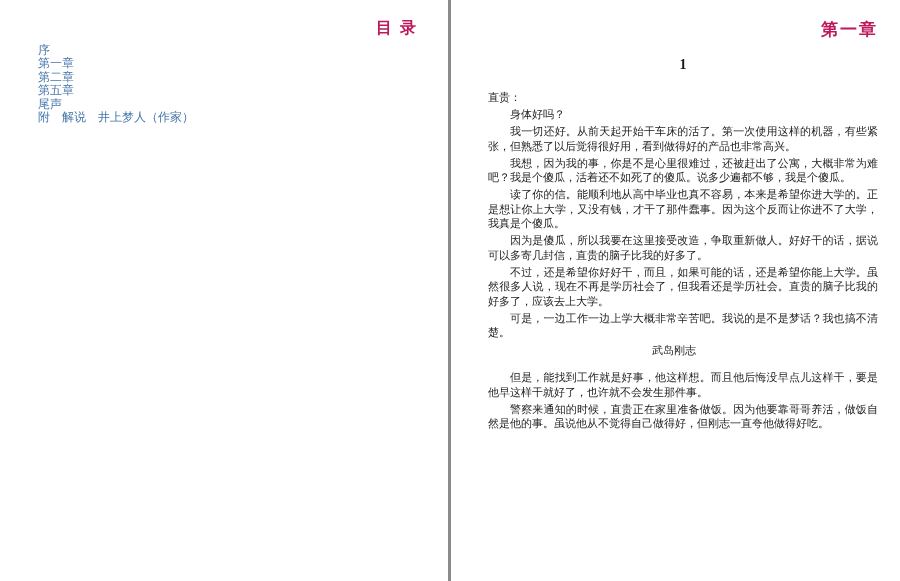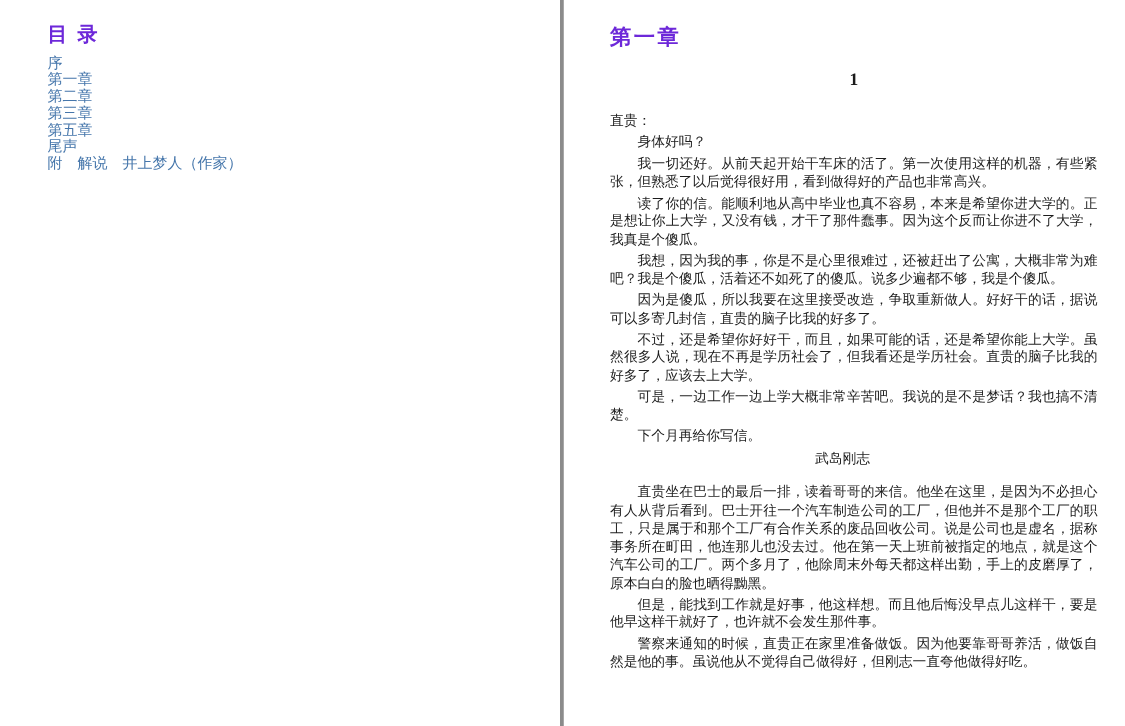--- a/index.html
+++ b/index.html
@@ -10,22 +10,22 @@
     color: #1a1a1a;
     overflow: hidden;
   }
   .spread { display: flex; width: 900px; height: 581px; background: #ffffff; }
   .page { height: 581px; overflow: hidden; }
   .page-left  { width: 448px; padding: 18px 30px 0 38px; }
   .divider    { width: 3px; height: 581px; background: var(--divider-color, #8b8b8b); flex: none; }
   .page-right { width: 449px; padding: 18px 22px 0 37px; }
 
   .page-title {
-    font-size: 17px; font-weight: bold; text-align: left;
-    letter-spacing: 2px; color: #6d28d9;
+    font-size: 17px; font-weight: bold; text-align: right;
+    letter-spacing: 2px; color: #be185d;
   }
   .page-left .page-title { font-size: 16px; margin-bottom: 5px; }
 
   .toc { display: block; }
   .toc a.toc-link {
     display: block;
     font-size: 12px; line-height: 13.4px;
     color: var(--link-color, #4576ab);
     text-decoration: none;
     white-space: pre;
@@ -55,42 +55,39 @@
 <body>
 
 <div class="spread">
 
   <section class="page page-left">
     <h1 class="page-title">目 录</h1>
     <nav class="toc">
         <a href="#" class="toc-link">序</a>
         <a href="#" class="toc-link">第一章</a>
         <a href="#" class="toc-link">第二章</a>
-        <a href="#" class="toc-link">第三章</a>
         <a href="#" class="toc-link">第五章</a>
         <a href="#" class="toc-link">尾声</a>
         <a href="#" class="toc-link">附　解说　井上梦人（作家）</a>
       </nav>
   </section>
 
   <div class="divider"></div>
 
   <section class="page page-right">
     <h1 class="page-title">第一章</h1>
     <h2 class="section-number">1</h2>
     <div class="body-text">
         <p class="plain">直贵：</p>
         <p class="indent">身体好吗？</p>
         <p class="indent">我一切还好。从前天起开始干车床的活了。第一次使用这样的机器，有些紧张，但熟悉了以后觉得很好用，看到做得好的产品也非常高兴。</p>
+        <p class="indent">我想，因为我的事，你是不是心里很难过，还被赶出了公寓，大概非常为难吧？我是个傻瓜，活着还不如死了的傻瓜。说多少遍都不够，我是个傻瓜。</p>
         <p class="indent">读了你的信。能顺利地从高中毕业也真不容易，本来是希望你进大学的。正是想让你上大学，又没有钱，才干了那件蠢事。因为这个反而让你进不了大学，我真是个傻瓜。</p>
-        <p class="indent">我想，因为我的事，你是不是心里很难过，还被赶出了公寓，大概非常为难吧？我是个傻瓜，活着还不如死了的傻瓜。说多少遍都不够，我是个傻瓜。</p>
         <p class="indent">因为是傻瓜，所以我要在这里接受改造，争取重新做人。好好干的话，据说可以多寄几封信，直贵的脑子比我的好多了。</p>
         <p class="indent">不过，还是希望你好好干，而且，如果可能的话，还是希望你能上大学。虽然很多人说，现在不再是学历社会了，但我看还是学历社会。直贵的脑子比我的好多了，应该去上大学。</p>
         <p class="indent">可是，一边工作一边上学大概非常辛苦吧。我说的是不是梦话？我也搞不清楚。</p>
-        <p class="indent">下个月再给你写信。</p>
         <p class="signature">武岛刚志</p>
-        <p class="indent">直贵坐在巴士的最后一排，读着哥哥的来信。他坐在这里，是因为不必担心有人从背后看到。巴士开往一个汽车制造公司的工厂，但他并不是那个工厂的职工，只是属于和那个工厂有合作关系的废品回收公司。说是公司也是虚名，据称事务所在町田，他连那儿也没去过。他在第一天上班前被指定的地点，就是这个汽车公司的工厂。两个多月了，他除周末外每天都这样出勤，手上的皮磨厚了，原本白白的脸也晒得黝黑。</p>
         <p class="indent">但是，能找到工作就是好事，他这样想。而且他后悔没早点儿这样干，要是他早这样干就好了，也许就不会发生那件事。</p>
         <p class="indent">警察来通知的时候，直贵正在家里准备做饭。因为他要靠哥哥养活，做饭自然是他的事。虽说他从不觉得自己做得好，但刚志一直夸他做得好吃。</p>
       </div>
   </section>
 
 </div>
 
 </body></html>

